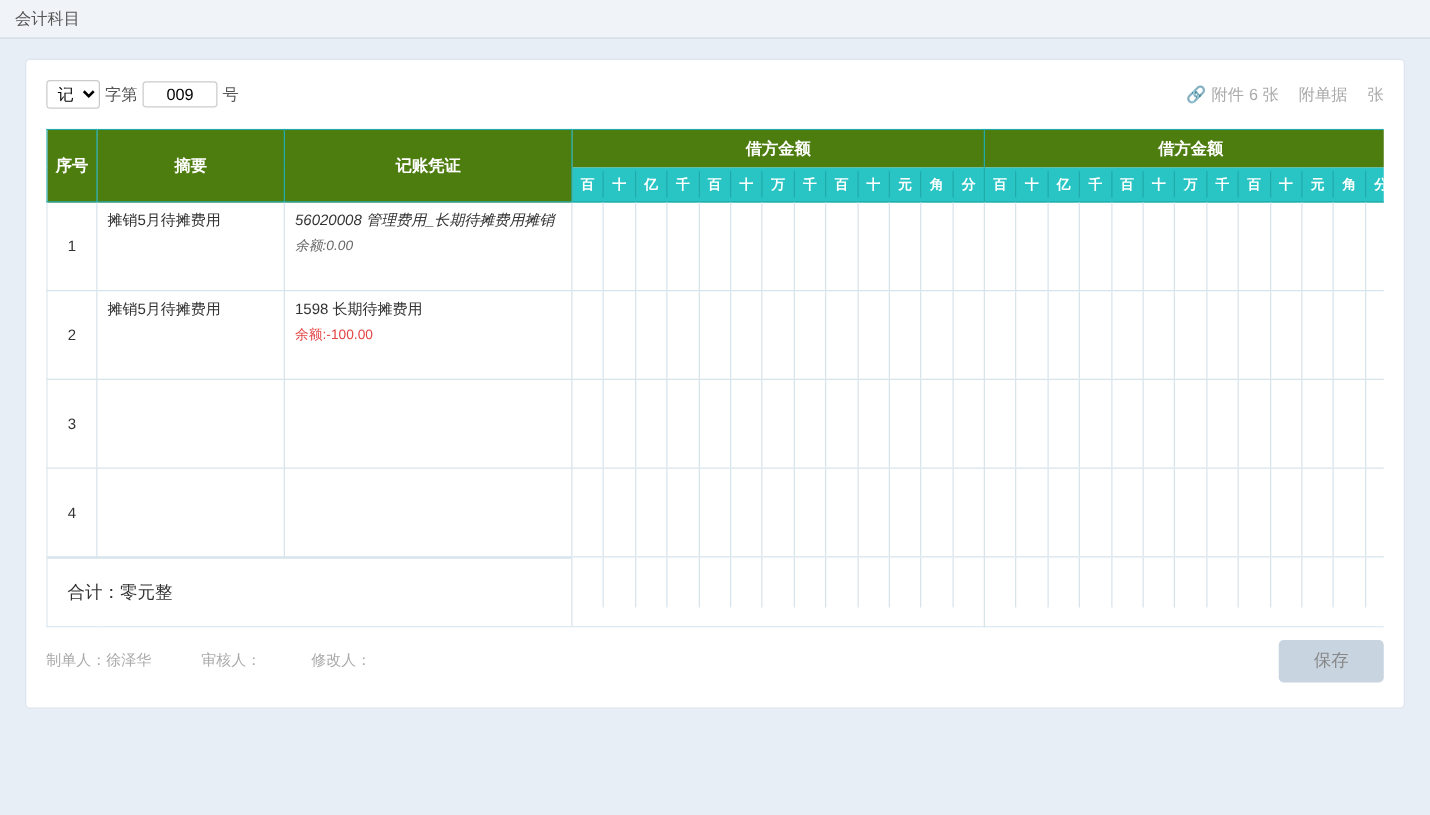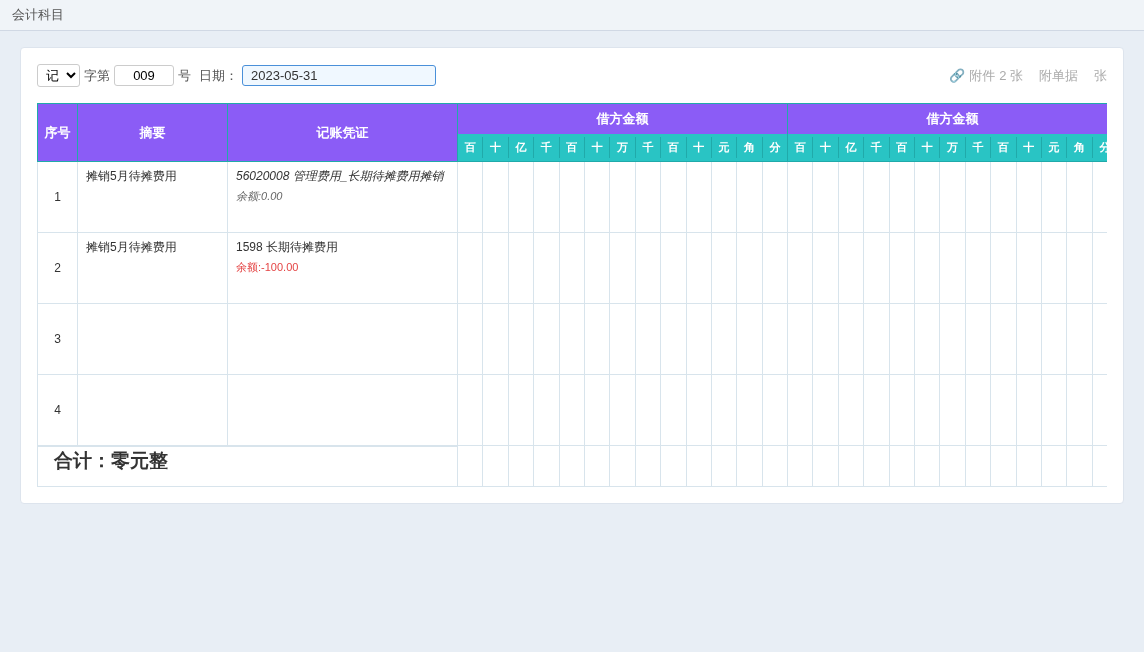--- a/index.html
+++ b/index.html
@@ -113,21 +113,21 @@
       color: #aaa;
       font-size: 13px;
     }
     
     .voucher-table {
       width: 100%;
       border-collapse: collapse;
       table-layout: fixed;
     }
     .voucher-table th {
-      background: #8b5cf6;
+      background: #4d7c0f;
       color: #fff;
       text-align: center;
       padding: 6px 4px;
       font-size: 13px;
       border: 1px solid #20aaaa;
     }
     .voucher-table td {
       border: 1px solid #d8e4ec;
       padding: 0;
       vertical-align: top;
@@ -193,29 +193,25 @@
 
     <div class="voucher-meta">
       <div class="meta-group">
         <select class="meta-select">
           <option>记</option>
         </select>
         <span class="meta-label">字第</span>
         <input class="meta-input" type="text" value="009" style="">
         <span class="meta-label">号</span>
       </div>
-      <div class="meta-group">
-        <span class="meta-label">日期：</span>
-        <input class="meta-date-input" type="text" value="2023-05-31" style="">
-      </div>
       <div class="meta-right">
         <div class="attachment-info">
           <span>🔗</span>
           <span>附件</span>
-          <span>2 张</span>
+          <span>6 张</span>
         </div>
         <button class="fuju-btn">
           <span>附单据</span>
         </button>
         <span class="zhang-label">张</span>
       </div>
     </div>
 
     <div class="voucher-table-wrapper">
       <table class="voucher-table">
@@ -428,21 +424,21 @@
                   <div style="flex: 1 1 0%; border-left: 1px solid rgb(216, 228, 236); text-align: center; padding: 6px 0px; font-size: 12px;"></div>
                   <div style="flex: 1 1 0%; border-left: 1px solid rgb(216, 228, 236); text-align: center; padding: 6px 0px; font-size: 12px;"></div>
                   <div style="flex: 1 1 0%; border-left: 1px solid rgb(216, 228, 236); text-align: center; padding: 6px 0px; font-size: 12px;"></div>
                   <div style="flex: 1 1 0%; border-left: 1px solid rgb(216, 228, 236); text-align: center; padding: 6px 0px; font-size: 12px;"></div>
                   <div style="flex: 1 1 0%; border-left: 1px solid rgb(216, 228, 236); text-align: center; padding: 6px 0px; font-size: 12px;"></div>
                   <div style="flex: 1 1 0%; border-left: 1px solid rgb(216, 228, 236); text-align: center; padding: 6px 0px; font-size: 12px;"></div>
                 </div>
               </td>
             </tr>
             <tr style="background: rgb(255, 255, 255);">
-              <td colspan="3" style="padding: 1px 16px; font-weight: bold; font-size: 19px; border-top: 2px solid rgb(216, 228, 236);">合计：零元整</td>
+              <td colspan="3" style="padding: 18px 16px; font-weight: normal; font-size: 14px; border-top: 2px solid rgb(216, 228, 236);">合计：零元整</td>
               <td style="padding: 0px;">
                 <div style="display: flex; height: 40px;">
                   <div style="flex: 1 1 0%; border-left: none; text-align: center; padding: 4px 0px; font-size: 12px;"></div>
                   <div style="flex: 1 1 0%; border-left: 1px solid rgb(216, 228, 236); text-align: center; padding: 4px 0px; font-size: 12px;"></div>
                   <div style="flex: 1 1 0%; border-left: 1px solid rgb(216, 228, 236); text-align: center; padding: 4px 0px; font-size: 12px;"></div>
                   <div style="flex: 1 1 0%; border-left: 1px solid rgb(216, 228, 236); text-align: center; padding: 4px 0px; font-size: 12px;"></div>
                   <div style="flex: 1 1 0%; border-left: 1px solid rgb(216, 228, 236); text-align: center; padding: 4px 0px; font-size: 12px;"></div>
                   <div style="flex: 1 1 0%; border-left: 1px solid rgb(216, 228, 236); text-align: center; padding: 4px 0px; font-size: 12px;"></div>
                   <div style="flex: 1 1 0%; border-left: 1px solid rgb(216, 228, 236); text-align: center; padding: 4px 0px; font-size: 12px;"></div>
                   <div style="flex: 1 1 0%; border-left: 1px solid rgb(216, 228, 236); text-align: center; padding: 4px 0px; font-size: 12px;"></div>
@@ -468,14 +464,28 @@
                   <div style="flex: 1 1 0%; border-left: 1px solid rgb(216, 228, 236); text-align: center; padding: 4px 0px; font-size: 12px;"></div>
                   <div style="flex: 1 1 0%; border-left: 1px solid rgb(216, 228, 236); text-align: center; padding: 4px 0px; font-size: 12px;"></div>
                   <div style="flex: 1 1 0%; border-left: 1px solid rgb(216, 228, 236); text-align: center; padding: 4px 0px; font-size: 12px;"></div>
                 </div>
               </td>
             </tr>
           </tbody>
       </table>
     </div>
 
+    <div class="footer-info">
+      <span>
+        <span>制单人：</span><span>徐泽华</span>
+      </span>
+      <span>
+        <span>审核人：</span><span></span>
+      </span>
+      <span>
+        <span>修改人：</span><span></span>
+      </span>
+      <div class="footer-right">
+        <button class="save-btn">保存</button>
+      </div>
+    </div>
   </div>
 </div>
 
 </body></html>

